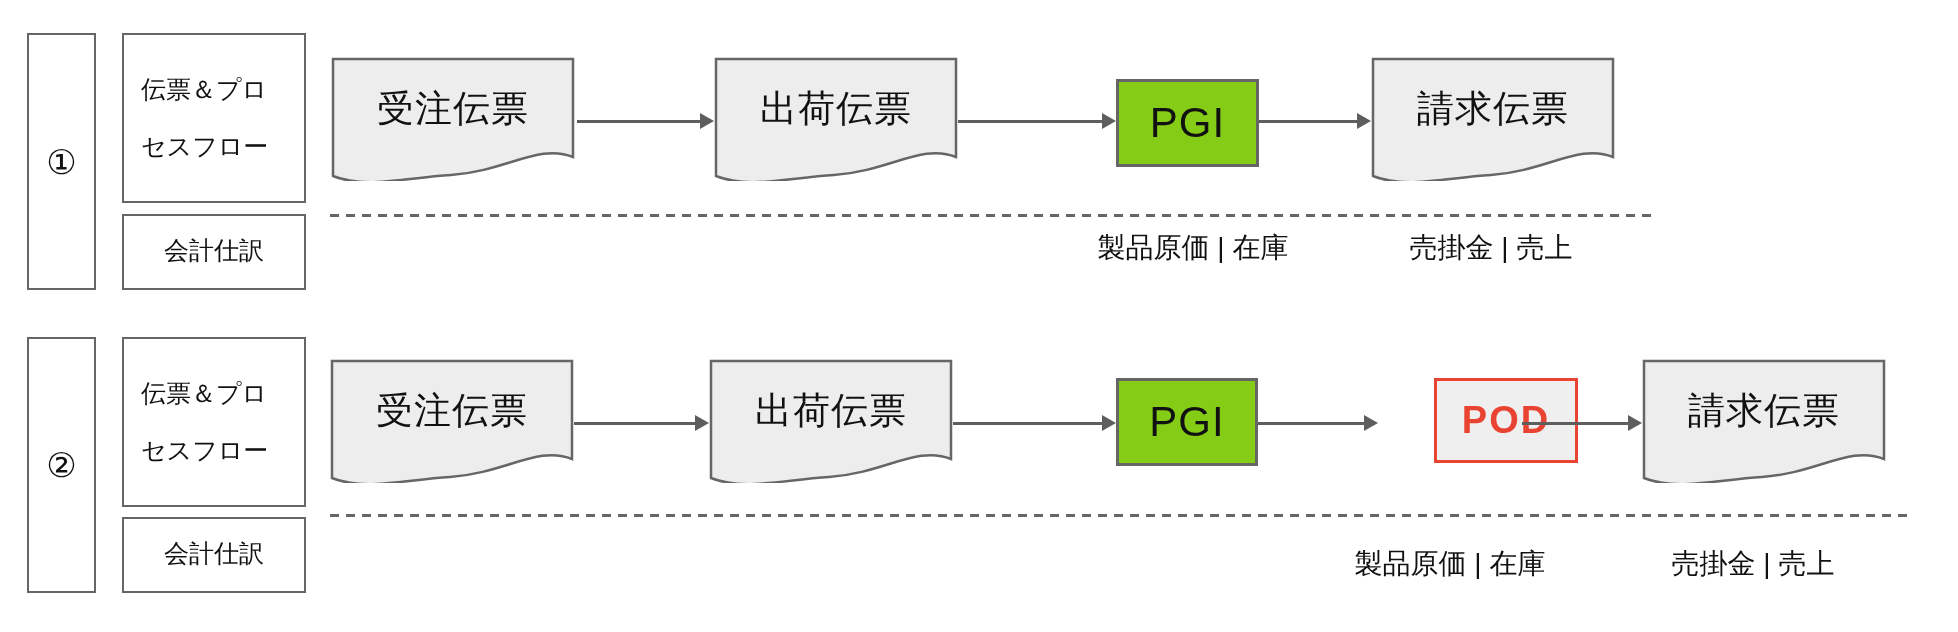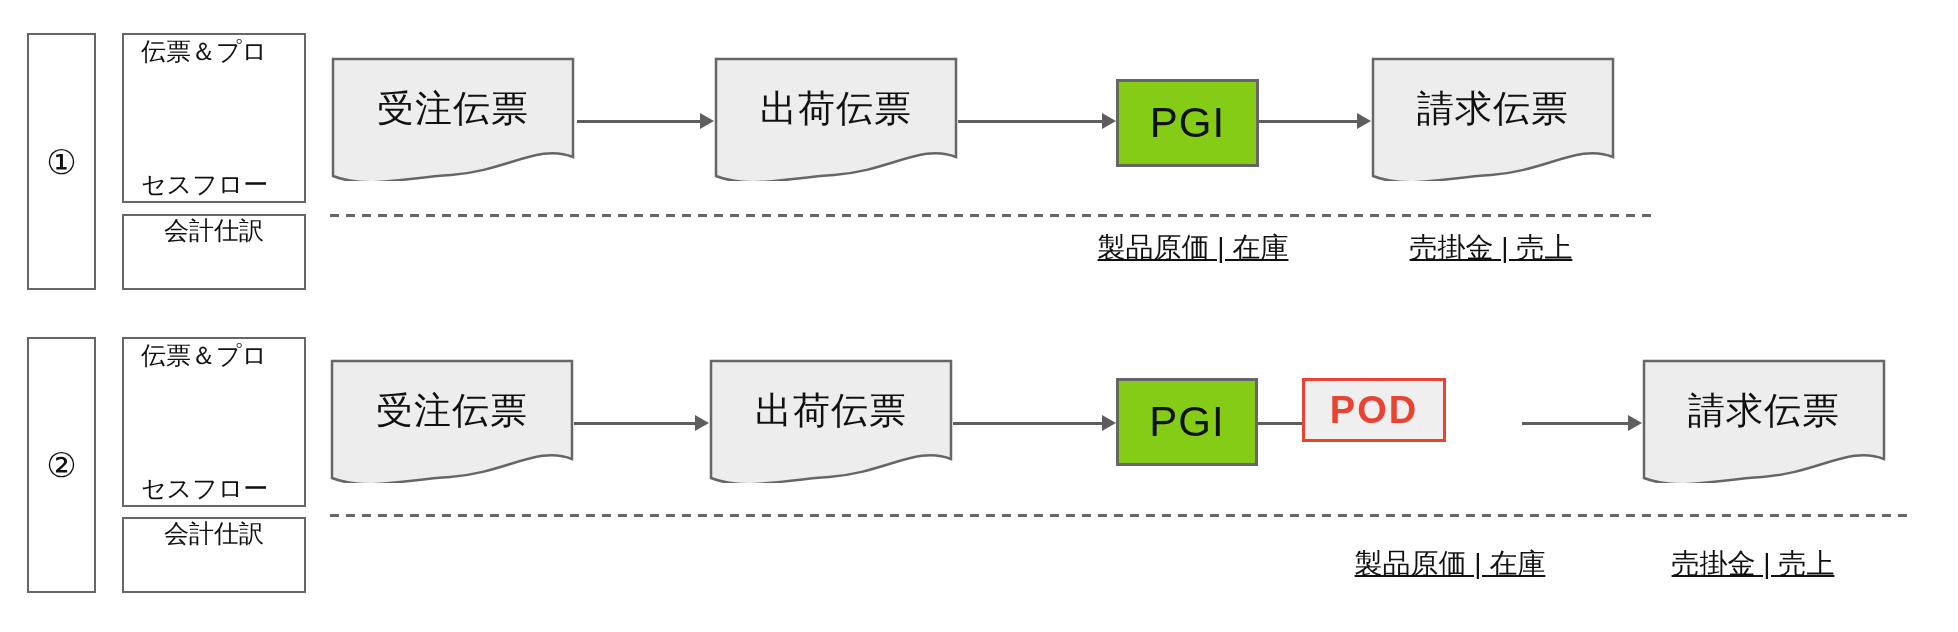--- a/index.html
+++ b/index.html
@@ -14,21 +14,21 @@
   .abs{position:absolute;box-sizing:border-box;}
 
   
   .lane-box{
     border:2px solid #666666;background:#ffffff;
     display:flex;align-items:center;justify-content:center;
     font-size:34px;color:#111111;
   }
   .hdr-box{
     border:2px solid #666666;background:#ffffff;
-    display:flex;flex-direction:column;justify-content:space-between;
+    display:flex;flex-direction:column;justify-content:center;
     font-size:25px;line-height:33px;color:#111111;gap:24px;
   }
   .hdr-box.process{padding-left:17px;align-items:flex-start;}
   .hdr-box.journal{align-items:center;font-family:Liberation Mono, monospace;}
 
   
   .doc{width:244px;height:124px;}
   .doc svg{position:absolute;left:0;top:0;width:100%;height:100%;}
   .doc .doc-label{
     position:absolute;left:0;top:0;width:100%;height:104px;
@@ -57,21 +57,21 @@
 
   
   .divider{
     height:3px;
     background:repeating-linear-gradient(90deg,#666666 0,#666666 9px,transparent 9px,transparent 16px);
   }
 
   
   .entry{
     width:240px;text-align:center;
-    font-size:28px;line-height:30px;color:#111111;white-space:nowrap;text-decoration:underline;
+    font-size:28px;line-height:30px;color:#111111;white-space:nowrap;
   }
 </style>
 </head>
 <body>
 
 <div id="canvas">
 
   <div class="abs lane-box" style="left:27px;top:33px;width:69px;height:257px;">
     <span>①</span>
   </div>
@@ -152,21 +152,21 @@
   </div>
 
   <div class="abs arrow" style="left:953px;top:422px;width:150px;"></div>
 
   <div class="abs rect-node" style="left:1116px;top:378px;width:142px;height:88px;">
     <span>PGI</span>
   </div>
 
   <div class="abs arrow" style="left:1258px;top:422px;width:107px;"></div>
 
-  <div class="abs rect-node highlight" style="left:1302px;top:378px;width:144px;height:64px;justify-content:center;">
+  <div class="abs rect-node highlight" style="left:1434px;top:378px;width:144px;height:85px;justify-content:center;">
     <span>POD</span>
   </div>
 
   <div class="abs arrow" style="left:1522px;top:422px;width:107px;"></div>
 
   <div class="abs doc" style="left:1642px;top:359px;">
     <svg viewBox="0 0 244 124" preserveAspectRatio="none">
       <path d="M2,2 L242,2 L242,100 C208,86 176,114 120,118 C72,121 34,132 2,119 Z" fill="#ededed" stroke="#666666" stroke-width="2.5"></path>
     </svg>
     <div class="doc-label">請求伝票</div>

